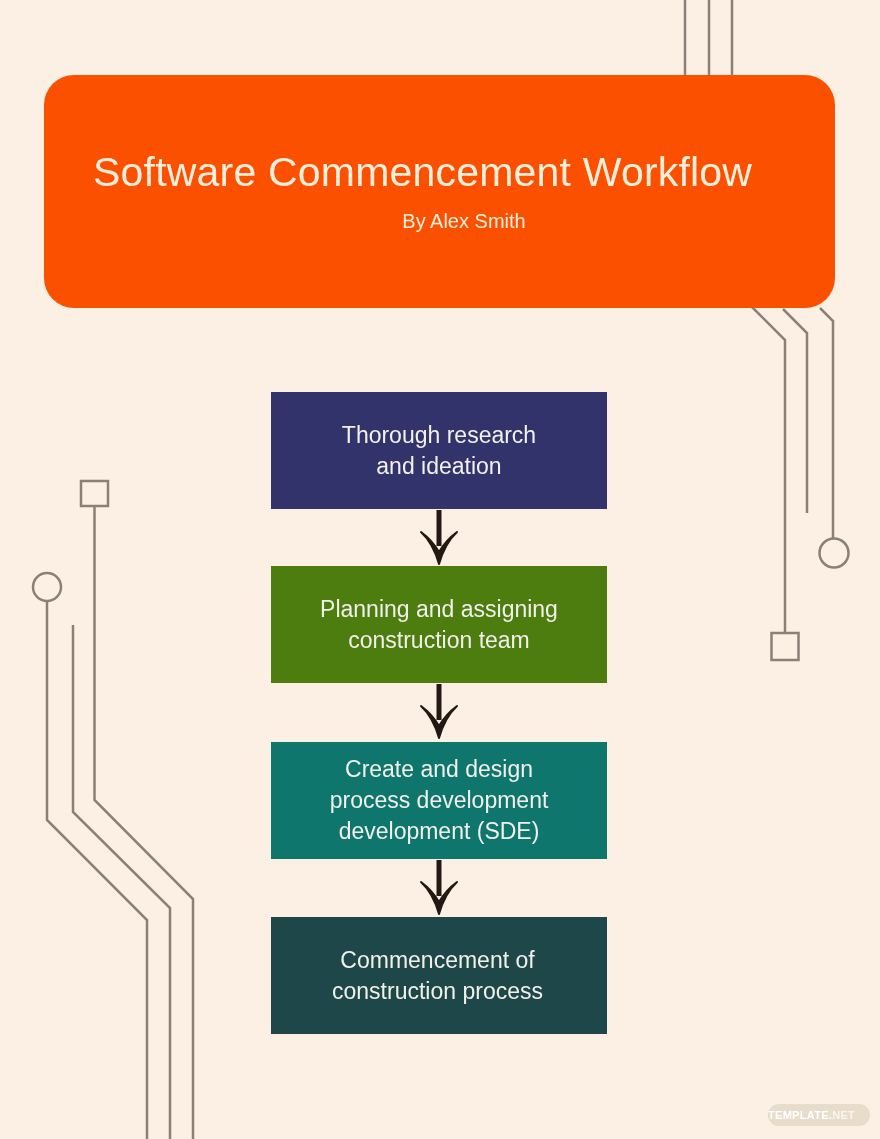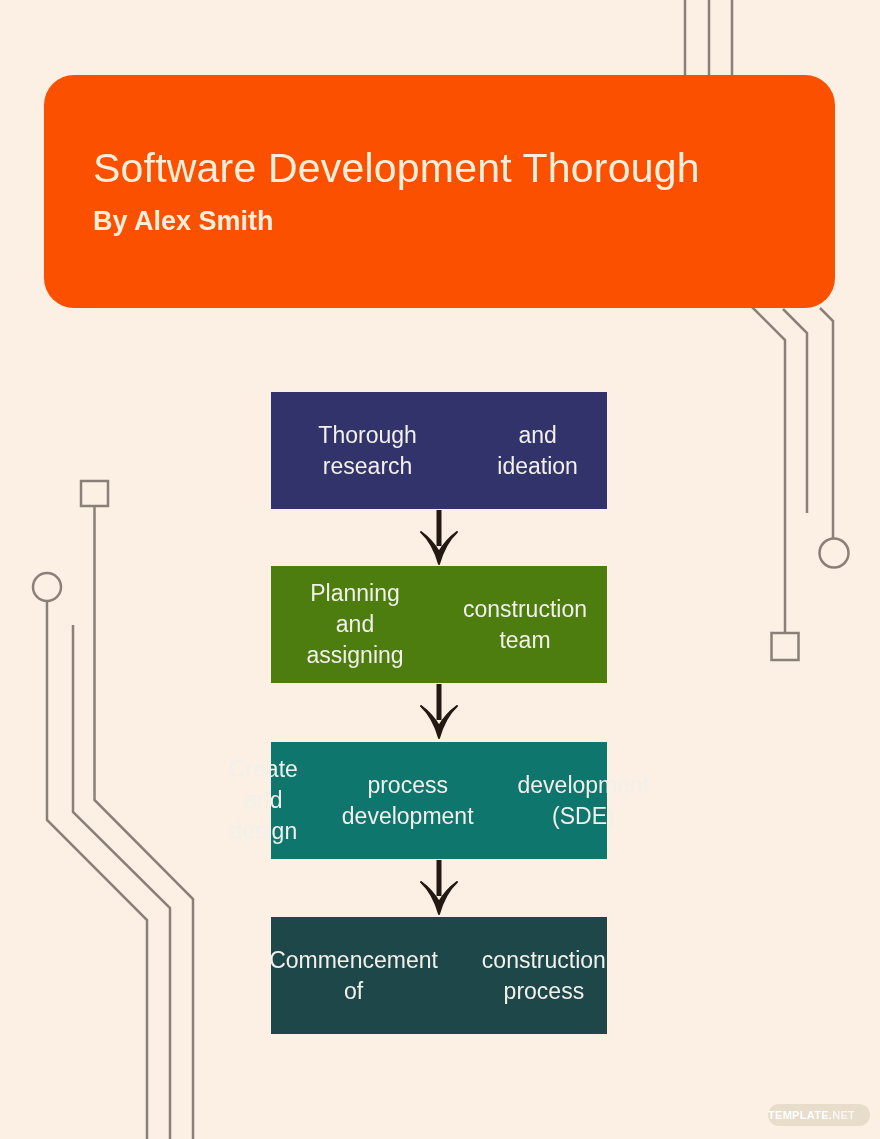--- a/index.html
+++ b/index.html
@@ -16,27 +16,27 @@
   .decor-svg *{fill:none;stroke-width:2.5px;}
 
   .header{
     position:absolute;left:44px;top:75px;width:791px;height:233px;
     background:#FA5000;border-radius:30px;
     box-sizing:border-box;padding-left:49px;
     display:flex;flex-direction:column;justify-content:center;
     color:#FBEFDC;
   }
   .header .title{font-size:41px;line-height:1.12;font-weight:400;letter-spacing:0.2px;}
-  .header .subtitle{font-size:27px;margin-top:15px;font-weight:700;}
+  .header .subtitle{font-size:20px;margin-top:15px;font-weight:400;text-align:center;}
 
   .step{
     position:absolute;left:271px;width:336px;height:117px;
-    display:flex;flex-direction:row;align-items:center;justify-content:center;
+    display:flex;flex-direction:column;align-items:center;justify-content:center;
     text-align:center;color:#F2F0EA;font-size:23px;line-height:31px;
-    box-sizing:border-box;padding:0 20px;gap:44px;
+    box-sizing:border-box;padding:0 20px;
   }
   .arrow{position:absolute;left:417px;width:44px;height:56px;}
   .arrow line{stroke:#241912;stroke-width:5;}
   .arrow path{fill:#241912;stroke:#241912;stroke-width:2;stroke-linejoin:round;}
 
   .watermark{
     position:absolute;left:768px;top:1104px;width:102px;height:22px;
     border-radius:11px;background:#E8DCCB;
     display:flex;align-items:center;justify-content:flex-start;
     font-size:11px;font-weight:700;letter-spacing:0.3px;color:#FFFFFF;
@@ -63,21 +63,21 @@
 
       <rect x="81" y="481" width="27" height="25"></rect>
       <path d="M94.5 506 V800 L193 899 V1139"></path>
       <circle cx="47" cy="587" r="14"></circle>
       <path d="M47 601 V820 L147 920 V1139"></path>
       <path d="M73 625 V812 L170 908 V1139"></path>
     </g>
   </svg>
 
   <div class="header" style="background: rgb(250, 80, 0);">
-    <div class="title">Software Development Thorough</div>
+    <div class="title">Software Commencement Workflow</div>
     <div class="subtitle">By Alex Smith</div>
   </div>
 
   <div class="step" style="top: 392px; background: rgb(50, 51, 107);">
     <div>Thorough research</div>
     <div>and ideation</div>
   </div>
 
   <svg class="arrow" style="top:510px;" viewBox="0 0 44 56" xmlns="http://www.w3.org/2000/svg">
     <line x1="22" y1="0" x2="22" y2="36"></line>

